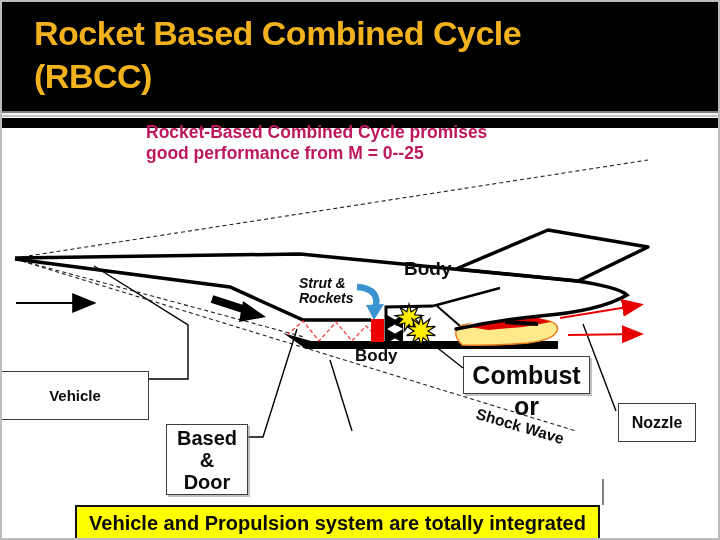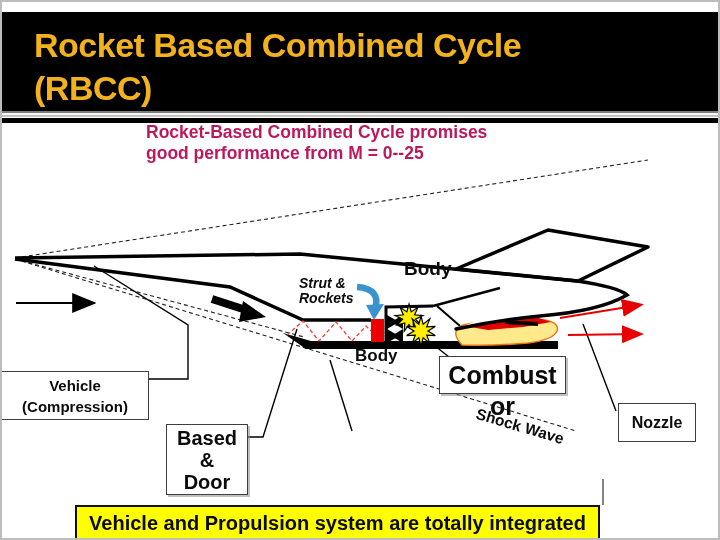--- a/index.html
+++ b/index.html
@@ -1,21 +1,21 @@
 <!DOCTYPE html>
 <html><head>
 <meta charset="utf-8">
 <style>
   html,body{margin:0;padding:0;background:#e8e8e8;}
   .slide{position:relative;width:720px;height:540px;background:#ffffff;overflow:hidden;
          font-family:"Liberation Sans", sans-serif;}
   .frame{position:absolute;inset:0;border:2px solid #bdbdbd;pointer-events:none;z-index:50;}
 
   
-  .hdr{position:absolute;left:0;top:12px;width:720px;height:111px;background:#000000;z-index:5;}
+  .hdr{position:absolute;left:0;top:0;width:720px;height:128px;background:#000000;z-index:5;}
   .hdr .t{position:absolute;left:34px;top:12px;color:#F2B21D;font-weight:bold;font-size:34px;
           line-height:43px;letter-spacing:-0.5px;white-space:nowrap;}
   .hdr .t span{display:block;}
   .divider{position:absolute;left:0;top:111px;width:720px;height:7px;z-index:5;
            background:linear-gradient(to bottom,#7c7c7c 0 2px,#f5f5f5 2px 4px,#c2c2c2 4px 6px,#ffffff 6px 7px);}
 
   
   .intro{position:absolute;left:115px;top:122px;font-size:17.5px;font-weight:bold;color:#be185d;
          line-height:21px;z-index:6;margin-left:31px;}
   .intro span{display:block;}
@@ -32,21 +32,21 @@
 
   
   .cbox{position:absolute;background:#ffffff;border:1.5px solid #3f3f3f;z-index:9;
         display:flex;flex-direction:column;align-items:center;justify-content:center;
         font-weight:bold;color:#0b0b0b;text-align:center;}
   .shadow{box-shadow:2px 2px 0 rgba(140,140,140,0.55);}
   .box-forebody{left:1px;top:371px;width:146px;height:47px;font-size:15px;line-height:21px;}
   .box-inlet{left:166px;top:424px;width:80px;height:69px;font-size:20px;line-height:22px;}
   .box-isolator{left:352px;top:430px;width:112px;height:33px;font-size:21px;}
   .box-nozzle{left:618px;top:403px;width:76px;height:37px;font-size:16px;}
-  .combustor-wrap{position:absolute;left:439px;top:356px;width:127px;z-index:9;text-align:center;}
+  .combustor-wrap{position:absolute;left:463px;top:356px;width:127px;z-index:9;text-align:center;}
   .combustor-box{background:#ffffff;border:1.5px solid #3f3f3f;height:36px;display:flex;
                  align-items:center;justify-content:center;font-weight:bold;font-size:25px;color:#0b0b0b;
                  box-shadow:2px 2px 0 rgba(140,140,140,0.55);}
   .combustor-overflow{font-weight:bold;font-size:25px;color:#0b0b0b;line-height:24px;margin-top:0px;}
 
   
   .banner{position:absolute;left:75px;top:505px;width:521px;height:33px;background:#FFFF00;
           border:2.5px solid #111111;display:flex;align-items:center;justify-content:center;
           font-size:20px;font-weight:bold;color:#0b0b0b;z-index:10;white-space:nowrap;}
 
@@ -135,21 +135,20 @@
   <div class="lbl lbl-strut">
     <span>Strut &amp;</span>
     <span>Rockets</span>
   </div>
   <div class="lbl lbl-body">Body</div>
   <div class="lbl lbl-cowl">Body</div>
   <div class="lbl lbl-shock">Shock Wave</div>
 
   <div class="cbox box-forebody">
     <span>Vehicle</span>
-    <span>(Compression)</span>
   </div>
   <div class="cbox box-inlet shadow">
     <span>Based</span>
     <span>&amp;</span>
     <span>Door</span>
   </div>
   <div class="combustor-wrap">
     <div class="combustor-box">Combust</div>
     <div class="combustor-overflow">or</div>
   </div>

